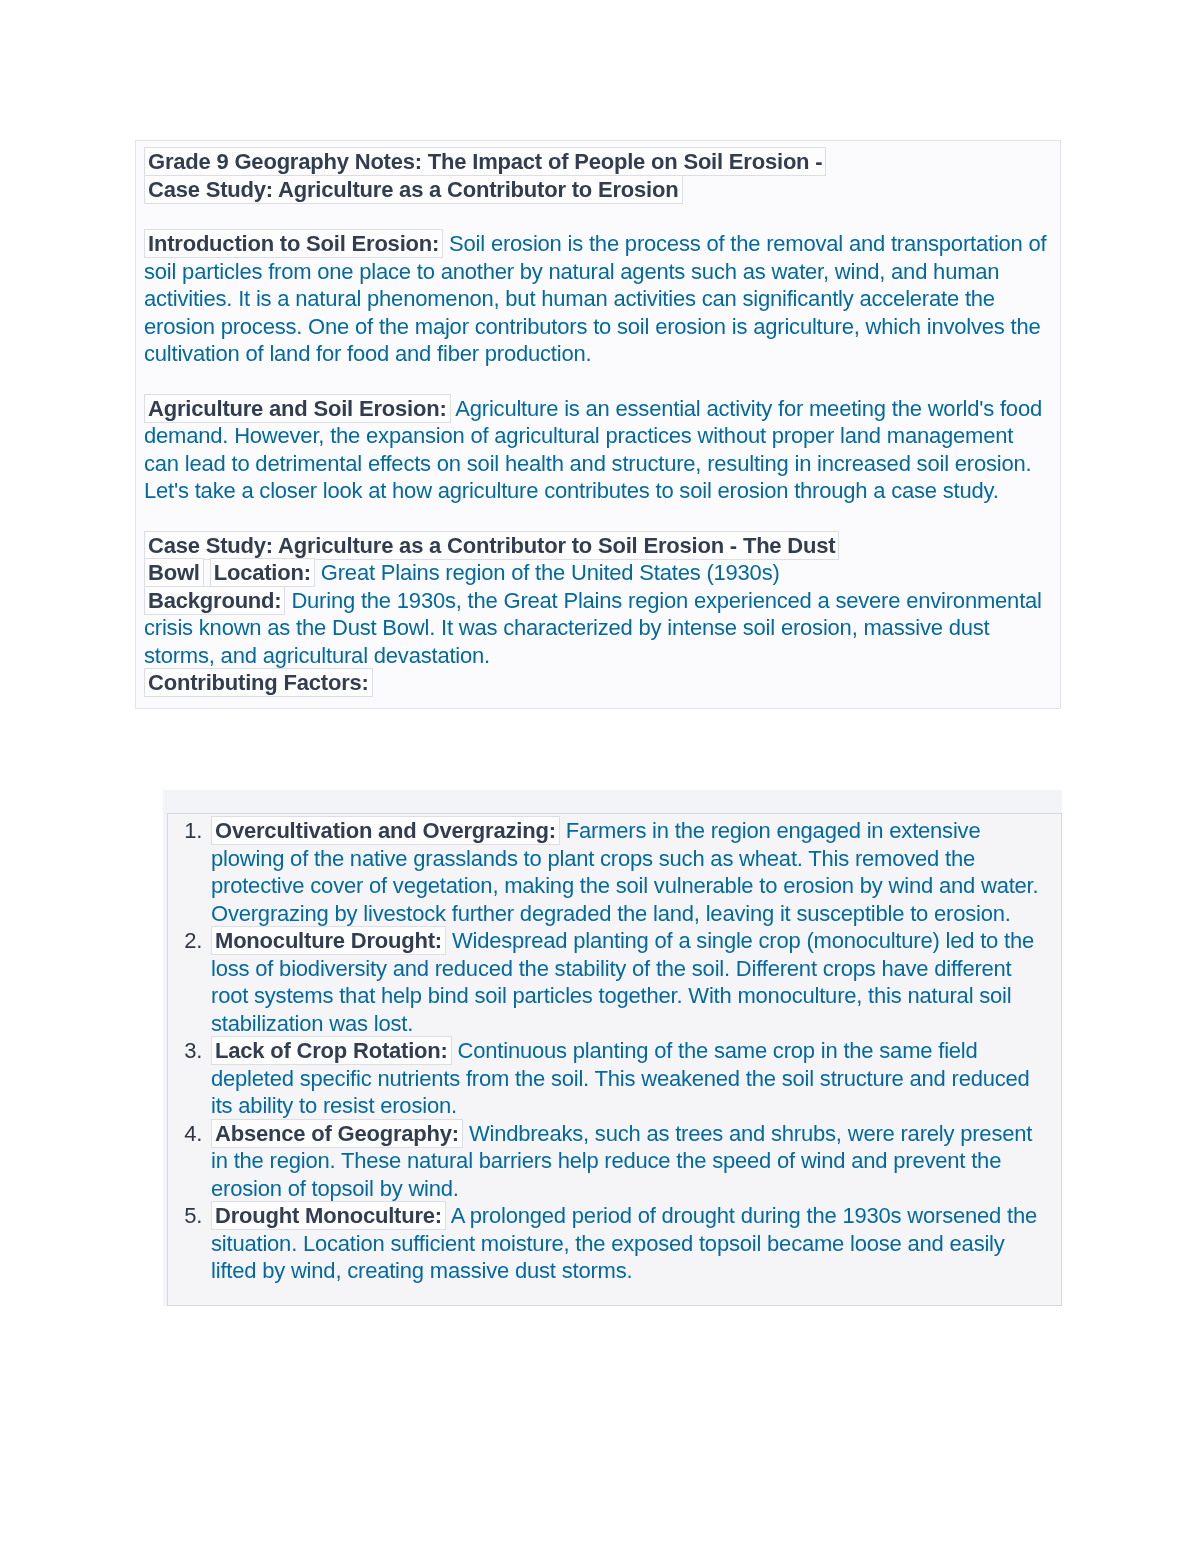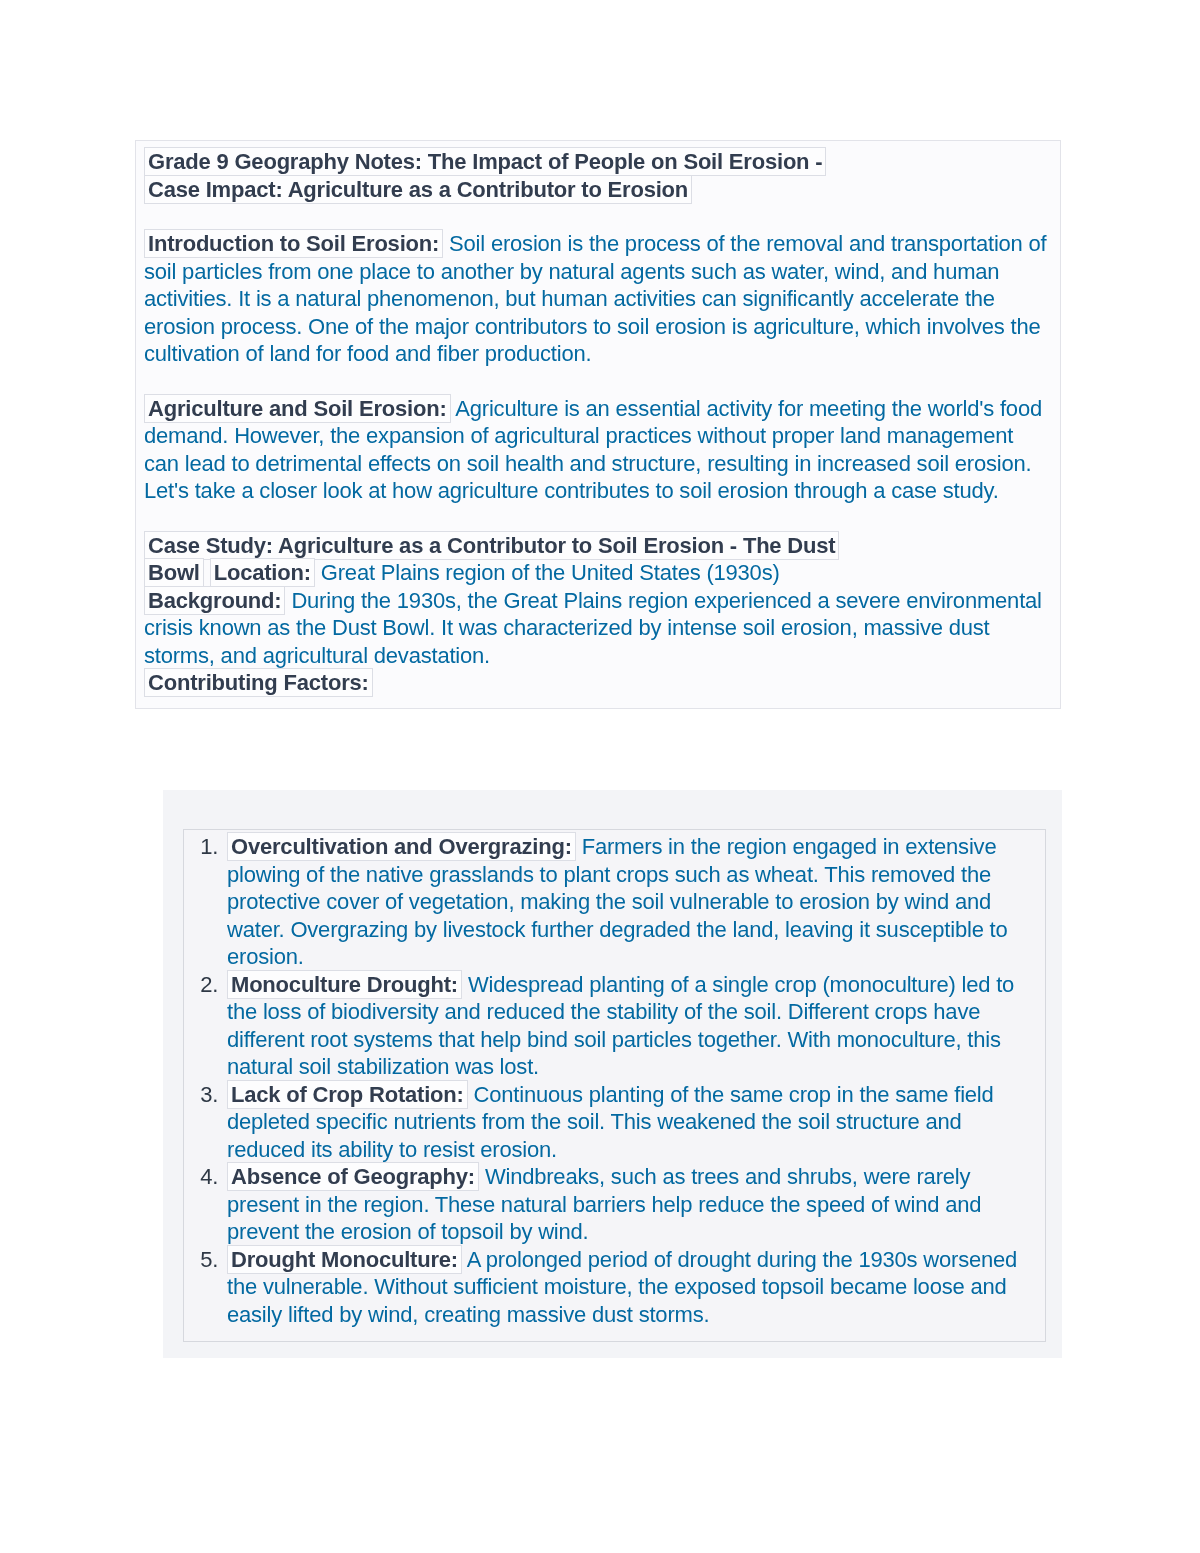--- a/index.html
+++ b/index.html
@@ -59,50 +59,50 @@
   .list-outer {
     position: absolute;
     left: 163px;
     top: 790px;
     width: 899px;
     box-sizing: border-box;
     background: #f3f4f7;
     padding: 23px 0 0 4px;
   }
   ol.list-block {
-    margin: 16px;
+    margin: 0;
     box-sizing: border-box;
     border: 1px solid #d6d8de;
     background: #f5f5f8;
     font-size: 22px;
     line-height: 27.5px;
     letter-spacing: -0.2px;
     color: #3c4758;
-    padding: 3px 8px 13px 40px;
+    padding: 3px 8px 20px 40px;
     list-style: decimal;
   }
   ol.list-block li {
     padding-left: 3px;
   }
   ol.list-block li::marker {
     color: #2e3845;
   }
 </style>
 </head>
 <body>
 
 <div class="page">
   <div class="main-block" id="main-block">
-      <p><span class="hl">Grade 9 Geography Notes: The Impact of People on Soil Erosion -</span><br><span class="hl">Case Impact: Agriculture as a Contributor to Erosion</span></p>
+      <p><span class="hl">Grade 9 Geography Notes: The Impact of People on Soil Erosion -</span><br><span class="hl">Case Study: Agriculture as a Contributor to Erosion</span></p>
       <p><span class="hl">Introduction to Soil Erosion:</span><span class="run"> Soil erosion is the process of the removal and transportation of soil particles from one place to another by natural agents such as water, wind, and human activities. It is a natural phenomenon, but human activities can significantly accelerate the erosion process. One of the major contributors to soil erosion is agriculture, which involves the cultivation of land for food and fiber production.</span></p>
       <p><span class="hl">Agriculture and Soil Erosion:</span><span class="run"> Agriculture is an essential activity for meeting the world's food demand. However, the expansion of agricultural practices without proper land management can lead to detrimental effects on soil health and structure, resulting in increased soil erosion. Let's take a closer look at how agriculture contributes to soil erosion through a case study.</span></p>
       <p><span class="hl">Case Study: Agriculture as a Contributor to Soil Erosion - The Dust</span><br><span class="hl">Bowl</span><span class="run"> </span><span class="hl">Location:</span><span class="run"> Great Plains region of the United States (1930s)</span><br><span class="hl">Background:</span><span class="run"> During the 1930s, the Great Plains region experienced a severe environmental crisis known as the Dust Bowl. It was characterized by intense soil erosion, massive dust storms, and agricultural devastation.</span><br><span class="hl">Contributing Factors:</span></p>
     </div>
   <div class="list-outer">
     <ol class="list-block" id="factors-list">
         <li><span class="hl">Overcultivation and Overgrazing:</span><span class="run"> Farmers in the region engaged in extensive plowing of the native grasslands to plant crops such as wheat. This removed the protective cover of vegetation, making the soil vulnerable to erosion by wind and water. Overgrazing by livestock further degraded the land, leaving it susceptible to erosion.</span></li>
         <li><span class="hl">Monoculture Drought:</span><span class="run"> Widespread planting of a single crop (monoculture) led to the loss of biodiversity and reduced the stability of the soil. Different crops have different root systems that help bind soil particles together. With monoculture, this natural soil stabilization was lost.</span></li>
         <li><span class="hl">Lack of Crop Rotation:</span><span class="run"> Continuous planting of the same crop in the same field depleted specific nutrients from the soil. This weakened the soil structure and reduced its ability to resist erosion.</span></li>
         <li><span class="hl">Absence of Geography:</span><span class="run"> Windbreaks, such as trees and shrubs, were rarely present in the region. These natural barriers help reduce the speed of wind and prevent the erosion of topsoil by wind.</span></li>
-        <li><span class="hl">Drought Monoculture:</span><span class="run"> A prolonged period of drought during the 1930s worsened the vulnerable. Without sufficient moisture, the exposed topsoil became loose and easily lifted by wind, creating massive dust storms.</span></li>
+        <li><span class="hl">Drought Monoculture:</span><span class="run"> A prolonged period of drought during the 1930s worsened the situation. Location sufficient moisture, the exposed topsoil became loose and easily lifted by wind, creating massive dust storms.</span></li>
       </ol>
   </div>
 </div>
 
 </body></html>

